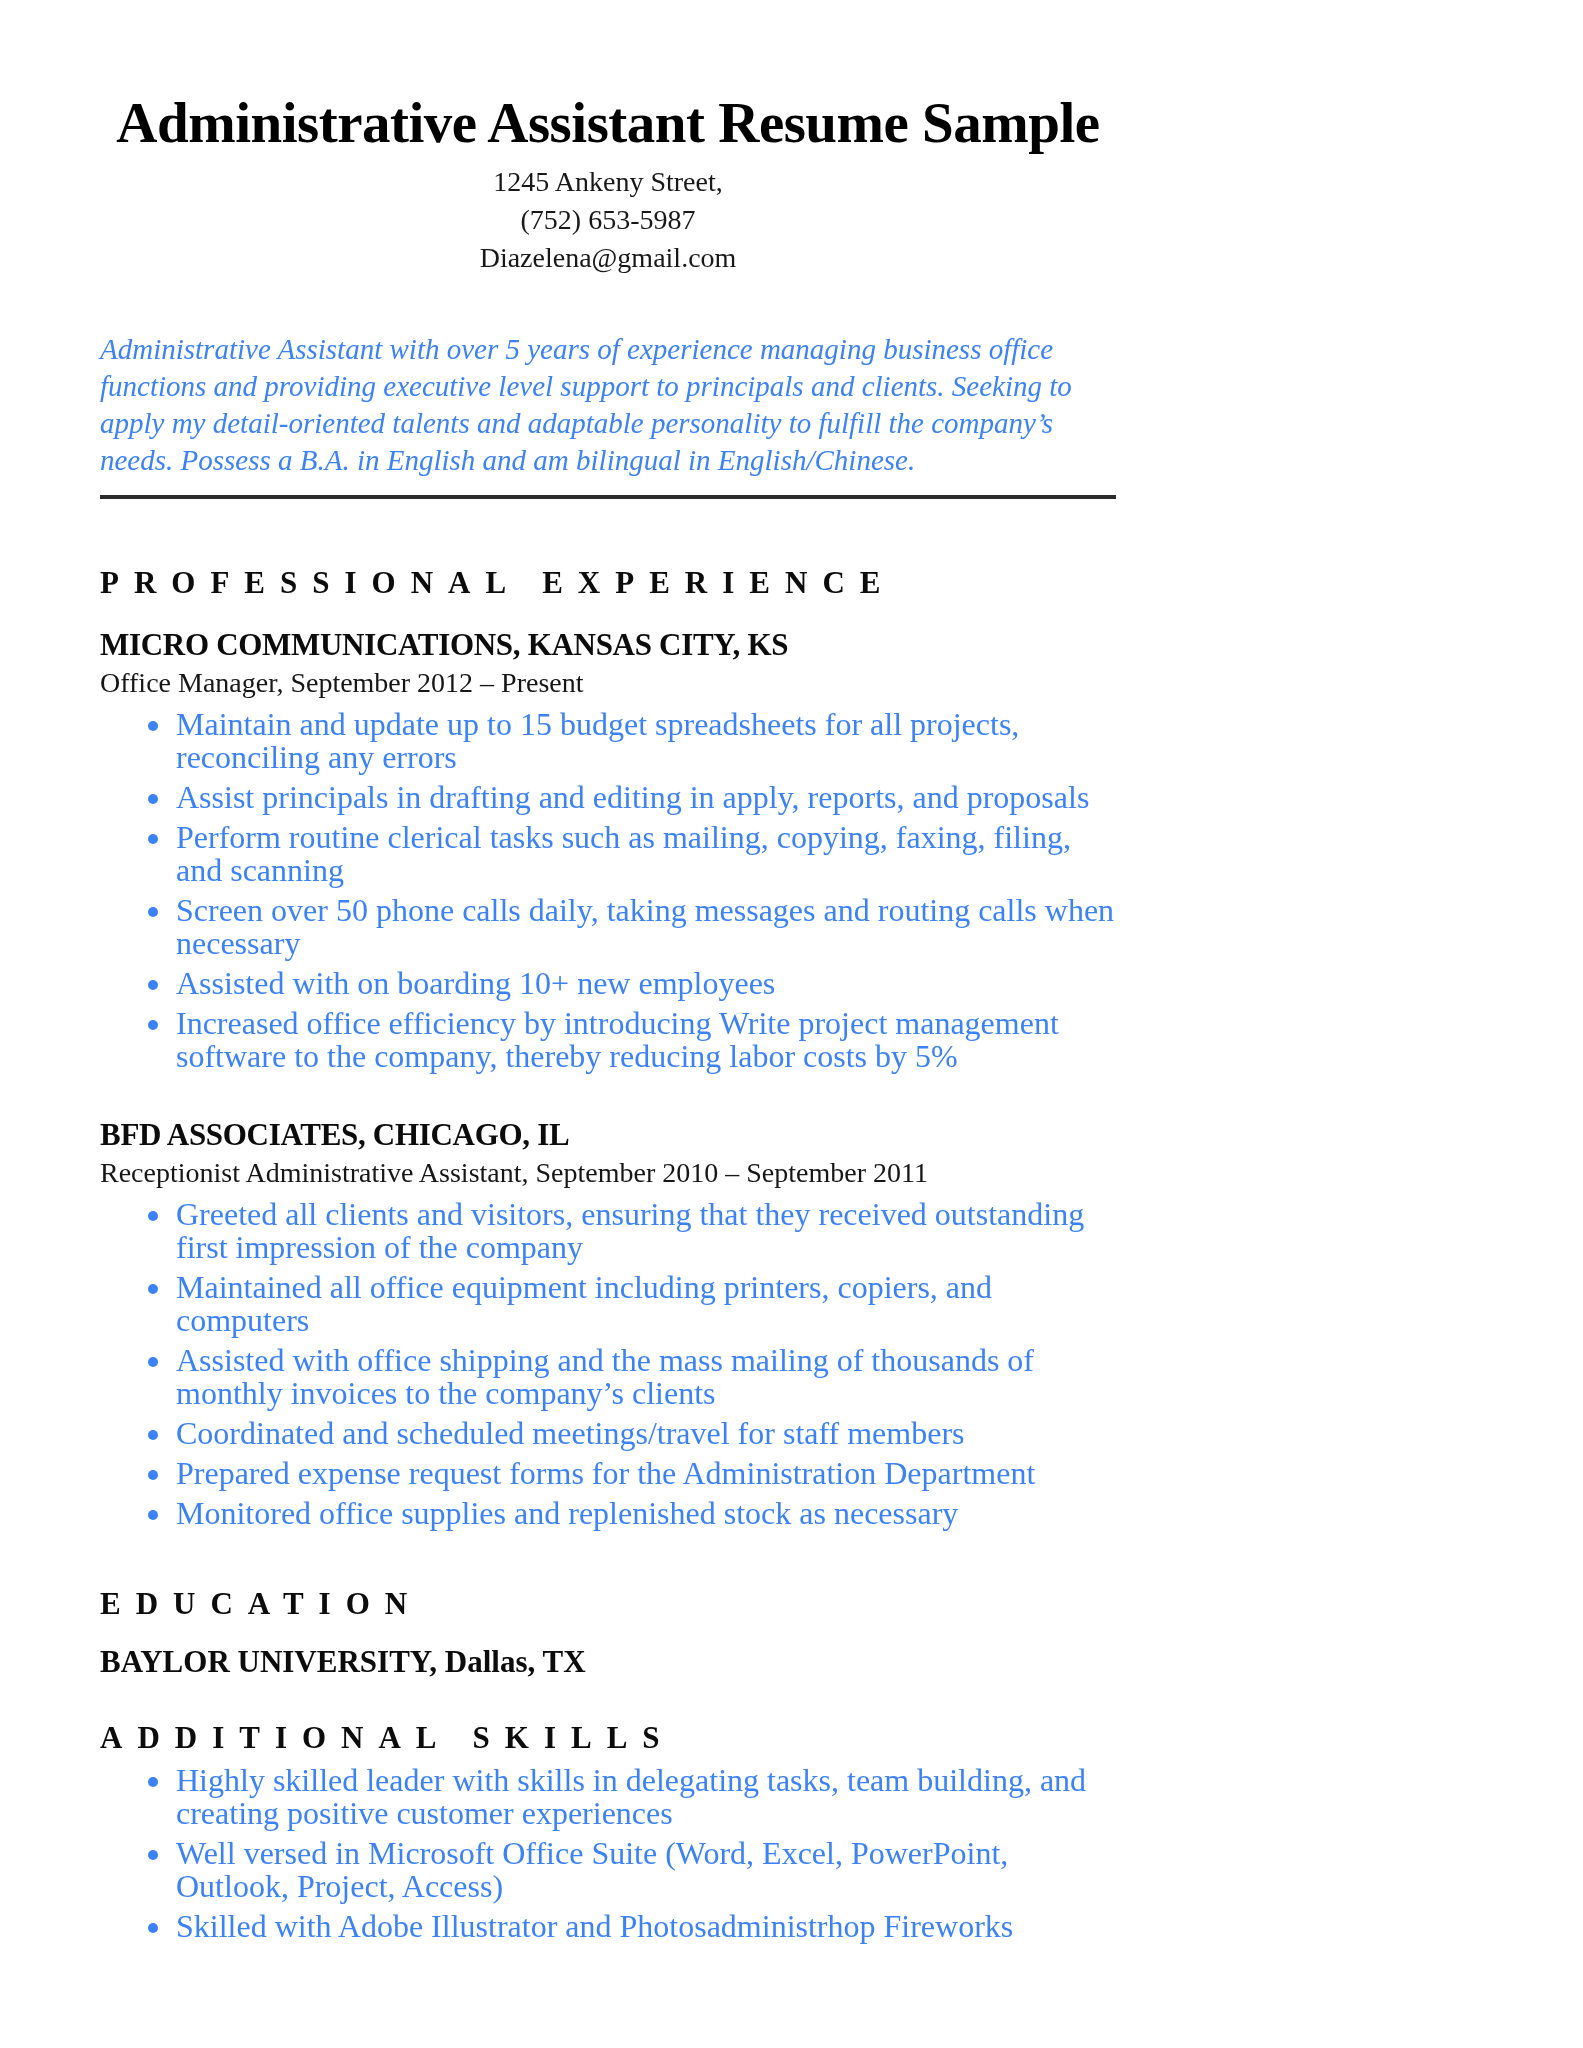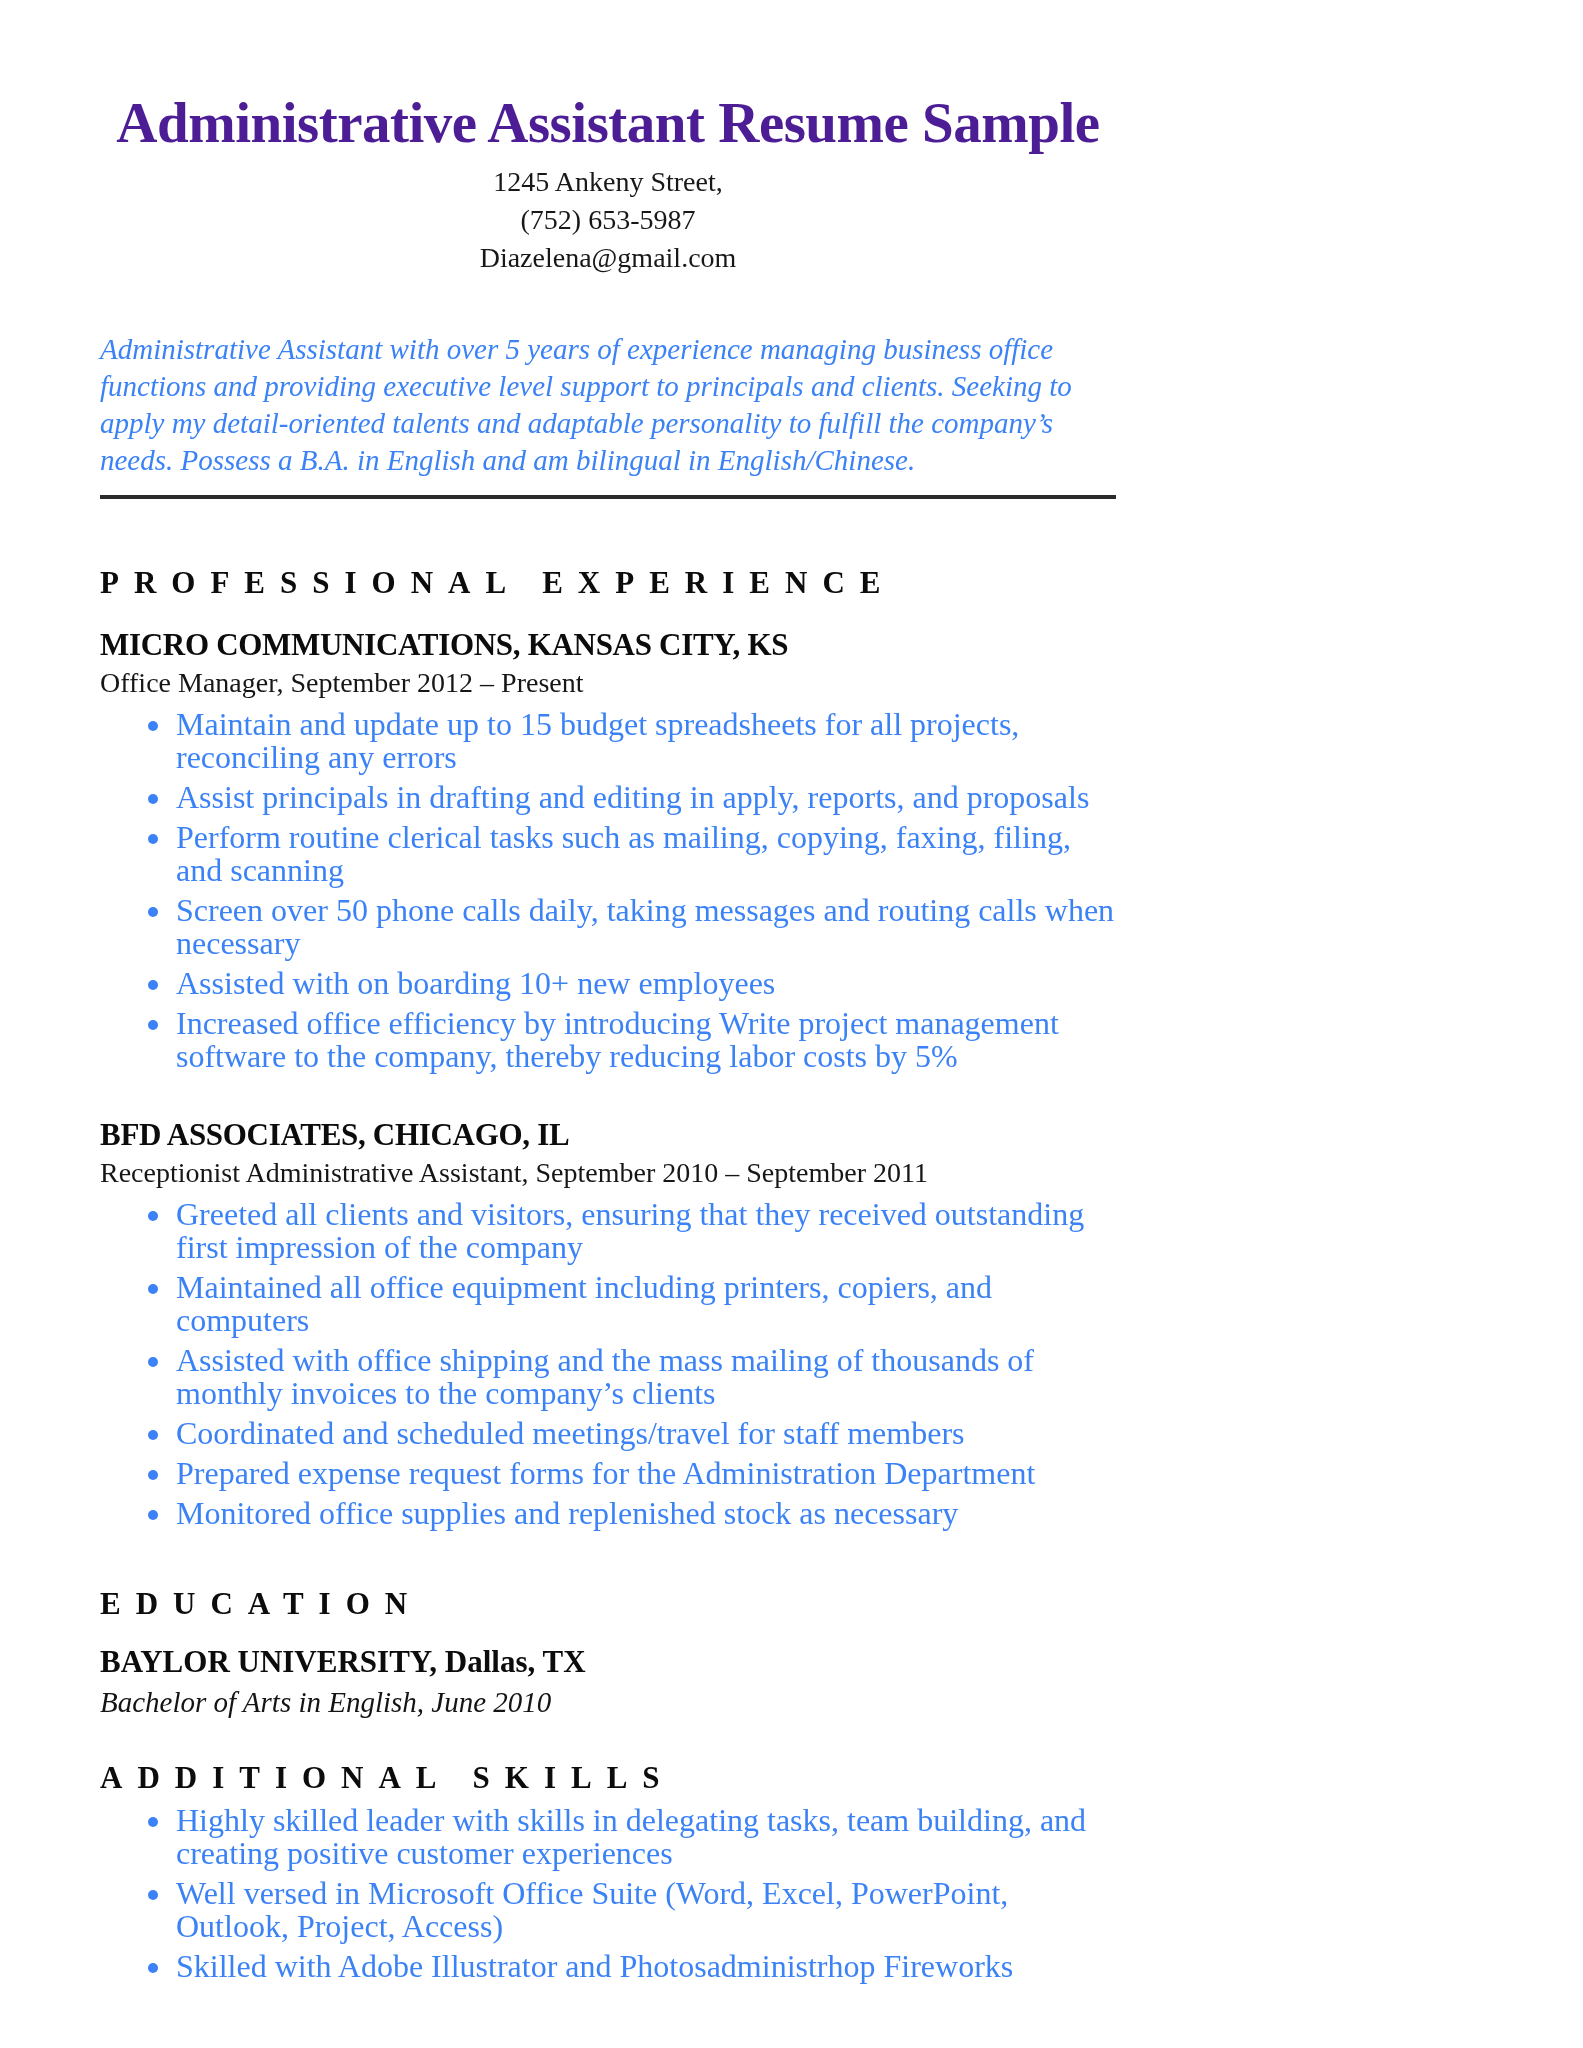--- a/index.html
+++ b/index.html
@@ -19,21 +19,21 @@
     margin-left: 100px;
     width: 1016px;
     padding-top: 92px;
   }
   .title {
     font-size: 57px;
     font-weight: bold;
     text-align: center;
     line-height: 1.1;
     letter-spacing: -0.5px;
-    color: #4c1d95;
+    color: #000000;
   }
   .contact {
     margin-top: 8px;
     text-align: center;
     font-size: 28px;
     line-height: 38px;
     color: #181818;
   }
   .summary {
     margin-top: 54px;
@@ -140,21 +140,20 @@
           <li>Coordinated and scheduled meetings/travel for staff members</li>
           <li>Prepared expense request forms for the Administration Department</li>
           <li>Monitored office supplies and replenished stock as necessary</li>
         </ul>
       </div>
     </section>
 
     <section>
       <h2 class="section-heading heading-education">EDUCATION</h2>
       <h3 class="school">BAYLOR UNIVERSITY, Dallas, TX</h3>
-      <div class="degree">Bachelor of Arts in English, June 2010</div>
     </section>
 
     <section>
       <h2 class="section-heading heading-skills">ADDITIONAL SKILLS</h2>
       <ul class="bullets">
         <li>Highly skilled leader with skills in delegating tasks, team building, and creating positive customer experiences</li>
         <li>Well versed in Microsoft Office Suite (Word, Excel, PowerPoint, Outlook, Project, Access)</li>
         <li>Skilled with Adobe Illustrator and Photosadministrhop Fireworks</li>
       </ul>
     </section>

